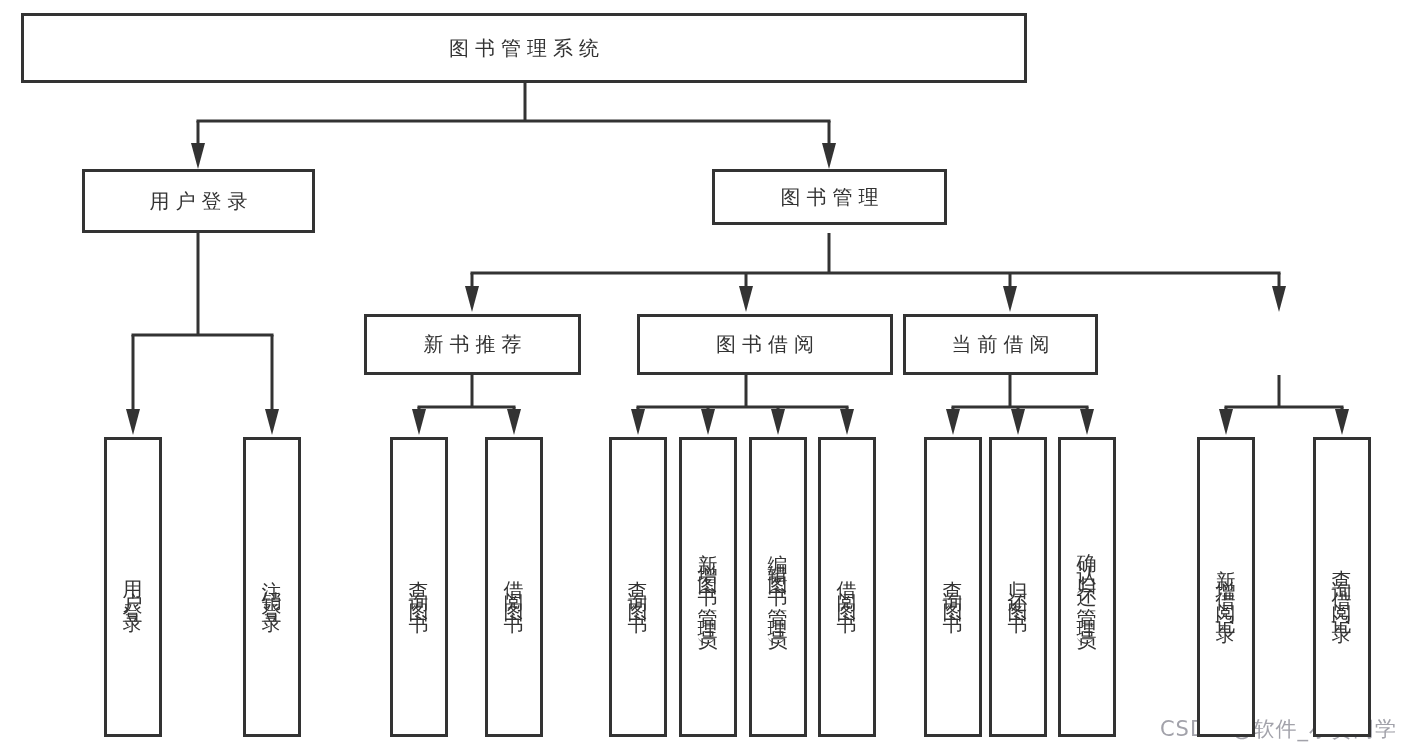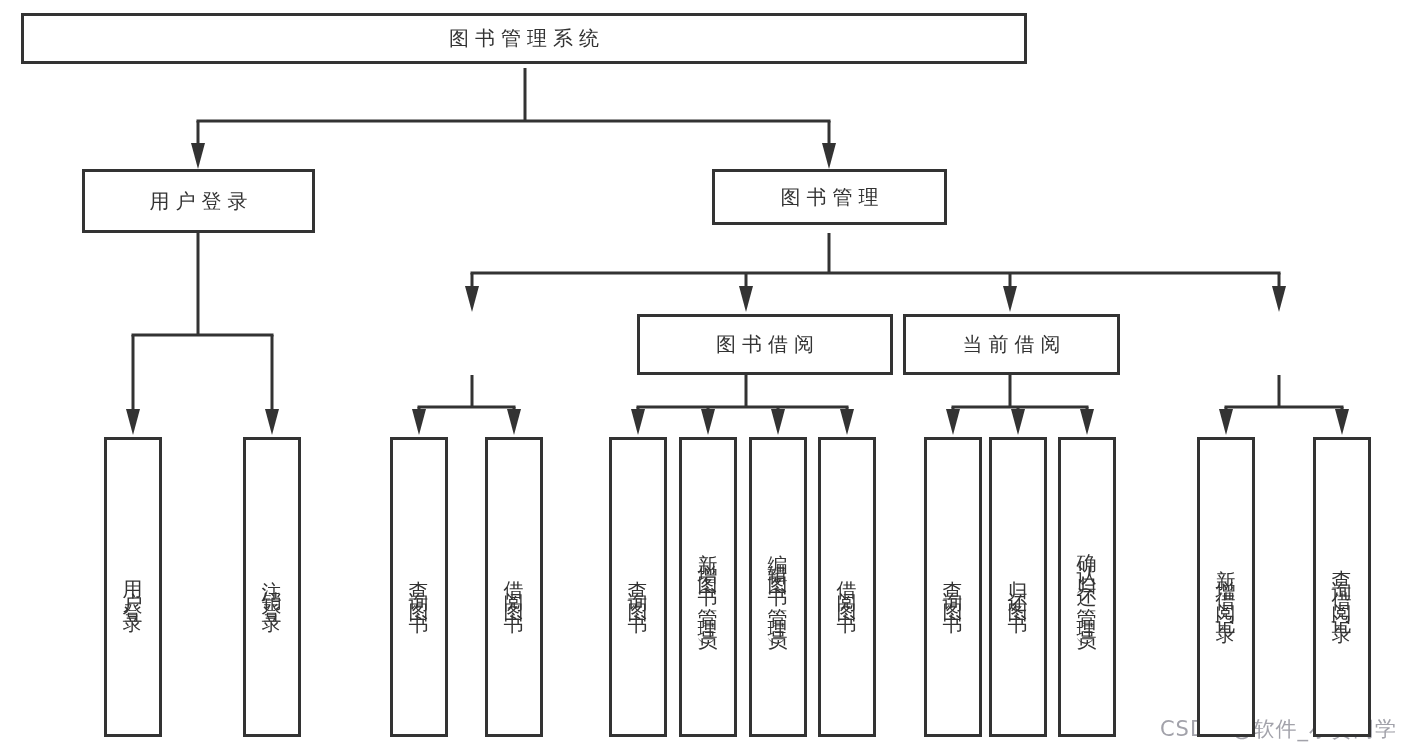--- a/index.html
+++ b/index.html
@@ -119,35 +119,38 @@
         <line x1="1224.5" y1="407" x2="1343.5" y2="407" stroke="var(--line,#333333)" stroke-width="3"></line>
         <line x1="1226" y1="407" x2="1226" y2="417" stroke="var(--line,#333333)" stroke-width="3"></line>
         <polygon points="1219,409 1233,409 1226,435" fill="var(--line,#333333)"></polygon>
         <line x1="1342" y1="407" x2="1342" y2="417" stroke="var(--line,#333333)" stroke-width="3"></line>
         <polygon points="1335,409 1349,409 1342,435" fill="var(--line,#333333)"></polygon>
       </g>
     </svg>
 
   <div class="watermark">CSDN @软件_小贺同学</div>
 
-  <div class="node" style="left:21px;top:13px;width:1006px;height:51px">
+  <div class="node" style="left:21px;top:13px;width:1006px;height:70px">
     <span class="lbl">图书管理系统</span>
   </div>
 
   <div class="node" style="left:82px;top:169px;width:233px;height:64px">
     <span class="lbl">用户登录</span>
   </div>
   <div class="node" style="left:712px;top:169px;width:235px;height:56px">
     <span class="lbl">图书管理</span>
   </div>
 
+  <div class="node" style="left:364px;top:314px;width:217px;height:61px">
+    <span class="lbl">新书推荐</span>
+  </div>
   <div class="node" style="left:637px;top:314px;width:256px;height:61px">
     <span class="lbl">图书借阅</span>
   </div>
-  <div class="node" style="left:903px;top:314px;width:217px;height:61px">
+  <div class="node" style="left:903px;top:314px;width:195px;height:61px">
     <span class="lbl">当前借阅</span>
   </div>
 
   <div class="node vnode" style="left:104px;top:437px;width:58px;height:300px">
     <span class="lbl">用户登录</span>
   </div>
   <div class="node vnode" style="left:243px;top:437px;width:58px;height:300px">
     <span class="lbl">注销登录</span>
   </div>
 

